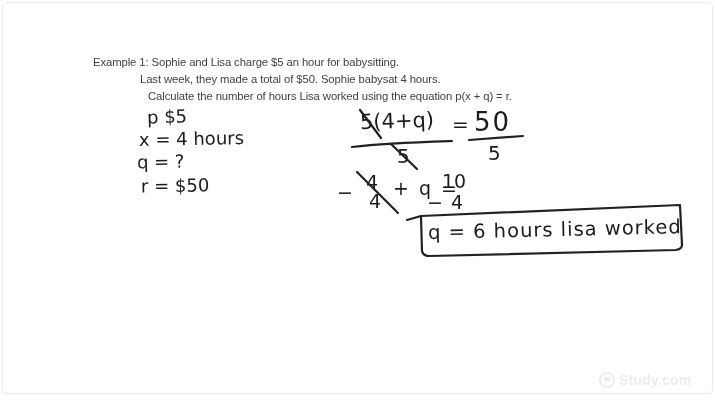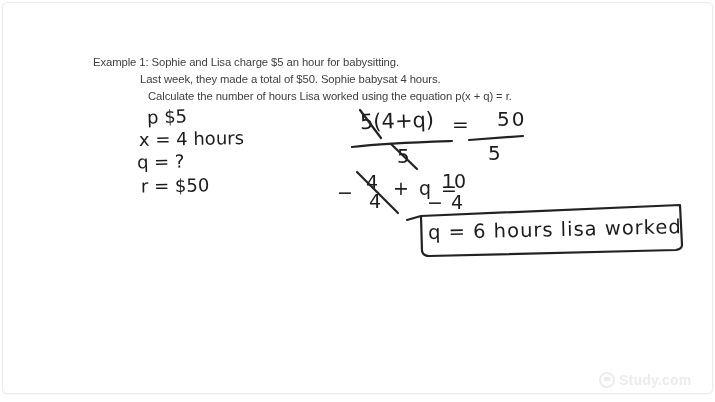--- a/index.html
+++ b/index.html
@@ -69,21 +69,21 @@
   <div class="abs printed" style="left:132px; top:73px;margin-left:8px;">Last week, they made a total of $50. Sophie babysat 4 hours.</div>
   <div class="abs printed" style="left:148px; top:90px;">Calculate the number of hours Lisa worked using the equation p(x + q) = r.</div>
 
   <div class="abs hand" style="left:147px; top:106px; font-size:18px; transform:rotate(-2deg);">p $5</div>
   <div class="abs hand" style="left:139px; top:128px; font-size:18px; transform:rotate(-1deg);">x = 4 hours</div>
   <div class="abs hand" style="left:137px; top:151px; font-size:18px; transform:rotate(-1.5deg);">q = ?</div>
   <div class="abs hand" style="left:141px; top:175px; font-size:18px; transform:rotate(-1deg);">r = $50</div>
 
   <div class="abs hand" style="left:360px; top:109px; font-size:21px; transform:rotate(-2deg);">5(4+q)</div>
   <div class="abs hand" style="left:452px; top:112px; font-size:20px;">=</div>
-  <div class="abs hand" style="left:497px; top:107px; font-size:20px; letter-spacing:2px;">50</div>
+  <div class="abs hand" style="left:474px; top:107px; font-size:26px; letter-spacing:2px;">50</div>
   <div class="abs hand" style="left:397px; top:144px; font-size:20px;">5</div>
   <div class="abs hand" style="left:488px; top:141px; font-size:20px;">5</div>
 
   <div class="abs hand" style="left:337px; top:181px; font-size:19px;">−</div>
   <div class="abs hand" style="left:366px; top:171px; font-size:19px;">4</div>
   <div class="abs hand" style="left:369px; top:190px; font-size:19px;">4</div>
   <div class="abs hand" style="left:393px; top:177px; font-size:19px; letter-spacing:2px;">+ q =</div>
   <div class="abs hand" style="left:442px; top:170px; font-size:19px;">10</div>
   <div class="abs hand" style="left:427px; top:191px; font-size:19px; letter-spacing:1px;">− 4</div>
 

